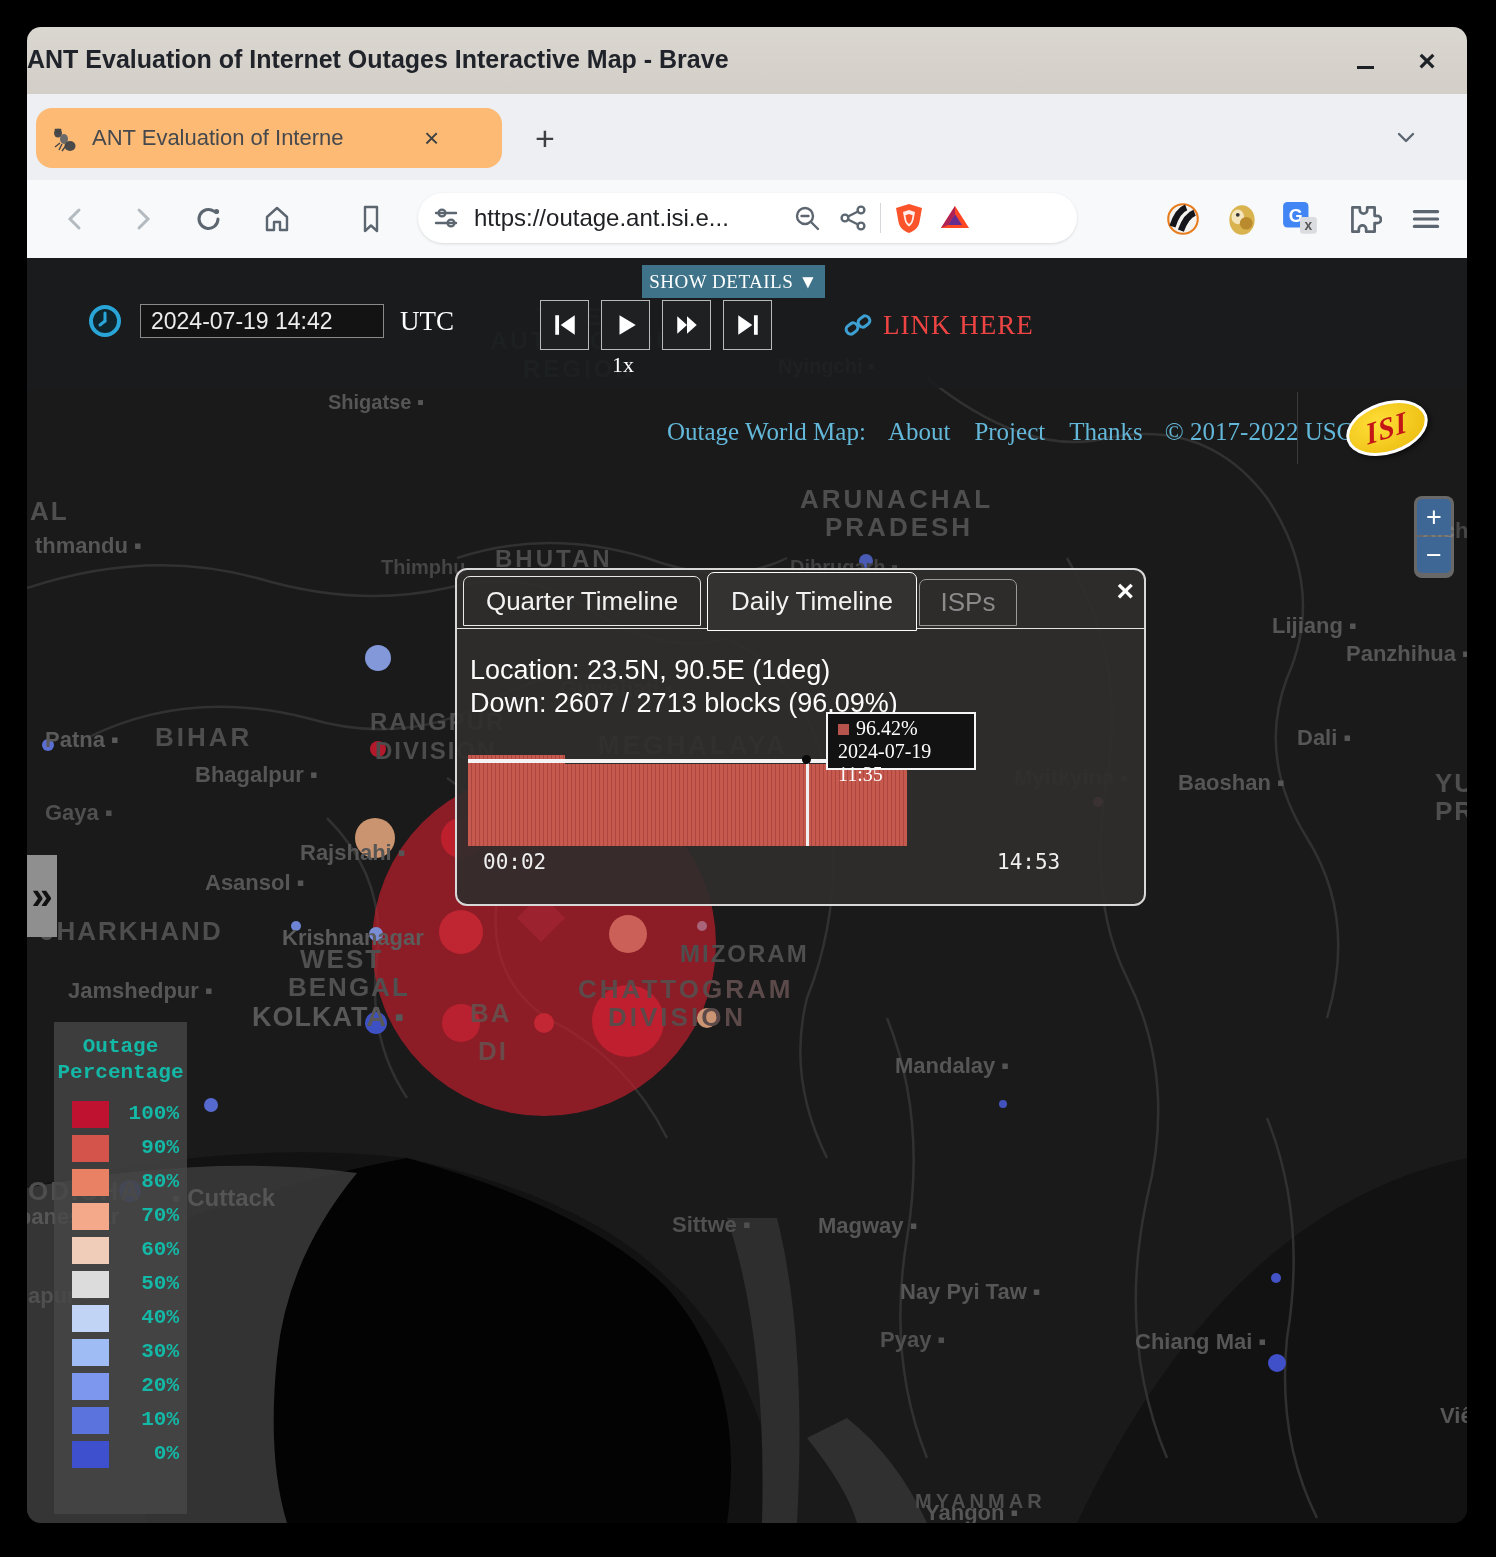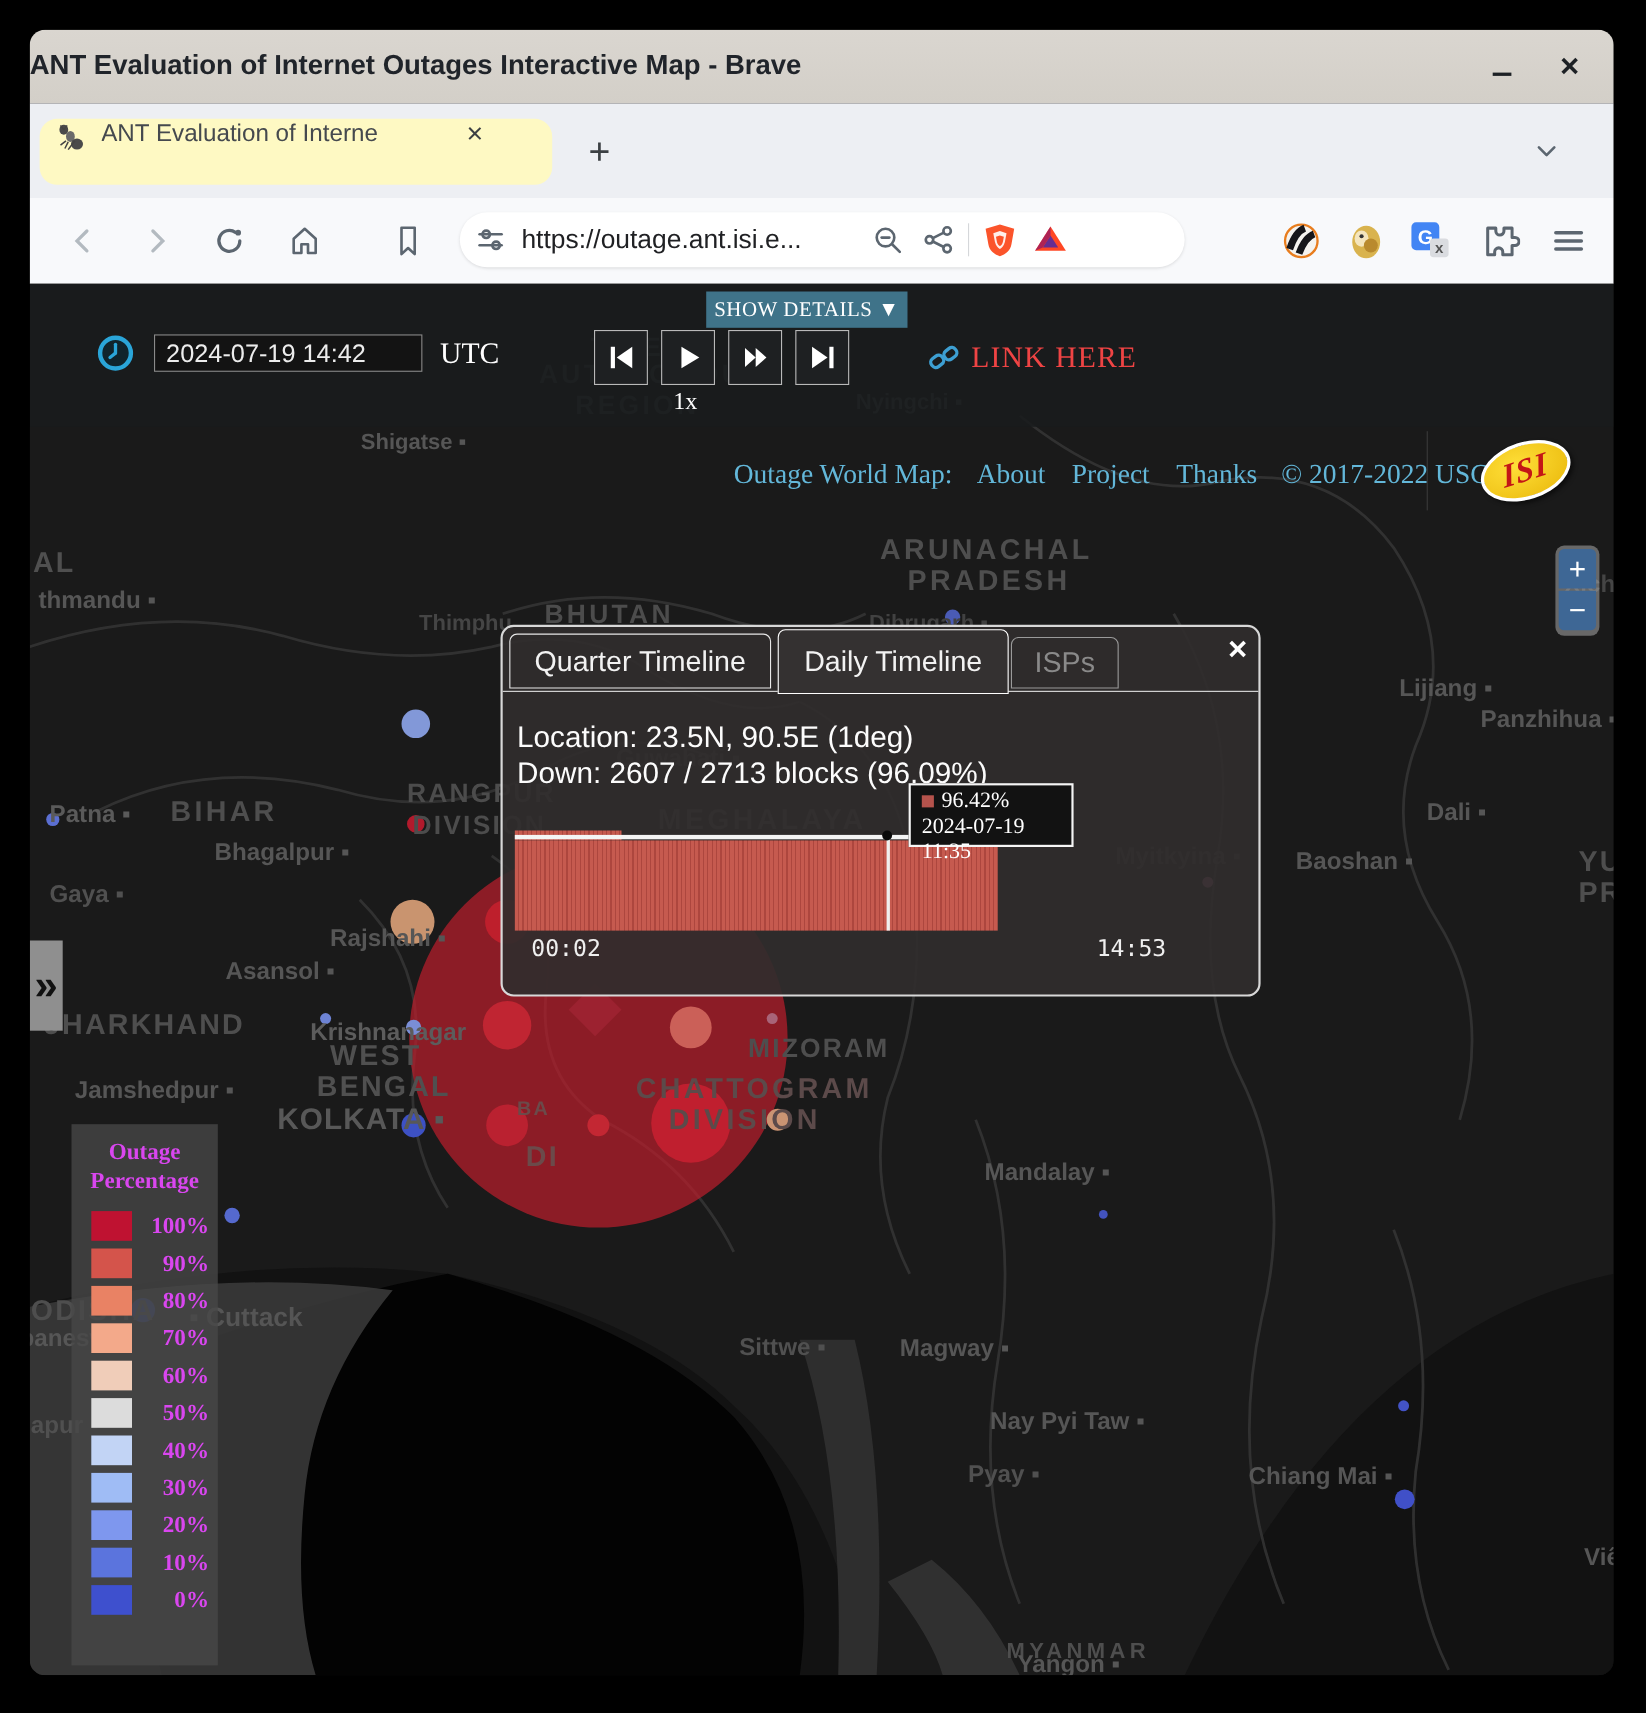--- a/index.html
+++ b/index.html
@@ -7,21 +7,21 @@
   .window{position:absolute;left:27px;top:27px;width:1440px;height:1496px;border-radius:14px;overflow:hidden;background:#101010;}
   
   .titlebar{position:absolute;left:0;top:0;width:100%;height:67px;background:linear-gradient(#dad6d0,#d3cfc8);}
   .win-title{position:absolute;left:0;right:0;top:18px;font-size:25px;font-weight:bold;color:#20242a;}
   .win-btn{position:absolute;top:14px;width:40px;height:40px;display:flex;align-items:center;justify-content:center;color:#1d2125;cursor:pointer;}
   .win-min{right:82px;}
   .win-min .bar{width:17px;height:3px;background:#1d2125;margin-top:12px;}
   .win-close{right:20px;font-size:30px;font-weight:bold;}
   
   .tabstrip{position:absolute;left:0;top:67px;width:100%;height:86px;background:#edeff3;}
-  .tab{position:absolute;left:9px;top:14px;width:466px;height:60px;background:#fef9c3;border-radius:16px;display:flex;padding:0 14px;box-sizing:border-box;}
+  .tab{position:absolute;left:9px;top:14px;width:466px;height:60px;background:#fdba74;border-radius:16px;display:flex;align-items:center;padding:0 14px;box-sizing:border-box;}
   .tab-fav{width:30px;height:30px;flex:0 0 30px;}
   .tab-title{margin-left:12px;font-size:22px;color:#45494e;white-space:nowrap;overflow:hidden;width:330px;-webkit-mask-image:linear-gradient(90deg,#000 78%,transparent);mask-image:linear-gradient(90deg,#000 78%,transparent);}
   .tab-close{margin-left:2px;font-size:26px;color:#3c4043;line-height:1;cursor:pointer;}
   .newtab{position:absolute;left:500px;top:26px;width:36px;height:36px;font-size:34px;color:#3c4043;display:flex;align-items:center;justify-content:center;font-weight:300;}
   .tabs-chevron{position:absolute;right:48px;top:30px;}
   
   .toolbar{position:absolute;left:0;top:153px;width:100%;height:78px;background:#f8f9fb;}
   .nav-ic{position:absolute;top:22px;width:34px;height:34px;display:flex;align-items:center;justify-content:center;}
   .urlbar{position:absolute;left:391px;top:13px;width:659px;height:50px;background:#fff;border-radius:26px;box-shadow:0 1px 3px rgba(0,0,0,.12);display:flex;align-items:center;padding:0 14px;box-sizing:border-box;}
   .url-text{font-size:24px;color:#202124;margin-left:14px;width:318px;white-space:nowrap;overflow:hidden;}
@@ -53,21 +53,21 @@
   .isi-ell{position:absolute;left:6px;top:6px;width:78px;height:46px;background:radial-gradient(ellipse at 40% 35%,#ffdf38,#e9b70a);border:3px solid #fff;border-radius:50%;transform:rotate(-18deg);box-shadow:2px 3px 4px rgba(0,0,0,.5);display:flex;align-items:center;justify-content:center;}
   .isi-ell b{font-family:"Liberation Serif",serif;font-style:italic;font-size:30px;color:#c41616;transform:skewX(-8deg);letter-spacing:1px;}
   
   .zoomctl{position:absolute;left:1387px;top:238px;width:40px;height:82px;background:rgba(170,170,170,.55);border-radius:8px;padding:3px;box-sizing:border-box;z-index:12;}
   .zbtn{width:34px;height:36px;background:#3e6795;color:#fff;font-size:27px;display:flex;align-items:center;justify-content:center;cursor:pointer;}
   .zbtn.plus{border-radius:5px 5px 0 0;margin-bottom:2px;}
   .zbtn.minus{border-radius:0 0 5px 5px;}
   
   .side-handle{position:absolute;left:0;top:597px;width:30px;height:82px;background:#8f8f8f;display:flex;align-items:center;justify-content:center;z-index:12;color:#111;font-size:38px;font-weight:bold;cursor:pointer;}
   
-  .legend{position:absolute;left:38px;top:764px;width:133px;height:492px;background:rgba(72,72,72,.78);z-index:12;font-family:Liberation Serif, serif;color:#d946ef;}
+  .legend{position:absolute;left:27px;top:764px;width:133px;height:492px;background:rgba(72,72,72,.78);z-index:12;font-family:Liberation Mono, monospace;color:#14b8a6;}
   .legend-title{text-align:center;font-weight:bold;font-size:21px;line-height:26px;padding-top:12px;}
   .lg-row{position:relative;height:34px;}
   .lg-sw{position:absolute;left:18px;top:3px;width:37px;height:27px;}
   .lg-lb{position:absolute;right:8px;top:4px;font-weight:bold;font-size:21px;}
   .lg-rows{margin-top:12px;}
   
   .panel{position:absolute;left:428px;top:310px;width:691px;height:338px;background:rgba(48,45,45,0.92);border:2px solid #d8d8d8;border-radius:12px;z-index:20;box-sizing:border-box;}
   .ptab{position:absolute;background:rgba(48,45,45,0.2);border:1px solid #e8e8e8;border-radius:7px 7px 0 0;display:flex;align-items:center;justify-content:center;font-size:26px;color:#f2f2f2;cursor:pointer;}
   .ptab.q{left:6px;top:6px;width:236px;height:48px;}
   .ptab.d{left:250px;top:2px;width:208px;height:57px;border-color:#fff;background:#343131;z-index:2;}
@@ -275,21 +275,21 @@
         <div class="map-label" style="left: 13px; top: 658px; font-size: 26px; color: rgb(78, 78, 78); letter-spacing: 2px;">JHARKHAND</div>
         <div class="map-label" style="left: 178px; top: 612px; font-size: 22px; color: rgb(86, 86, 86);">Asansol ▪</div>
         <div class="map-label" style="left: 255px; top: 667px; font-size: 22px; color: rgb(92, 92, 92);">Krishnanagar</div>
         <div class="map-label" style="left: 273px; top: 686px; font-size: 26px; color: rgb(80, 80, 80); letter-spacing: 2px;">WEST</div>
         <div class="map-label" style="left: 261px; top: 714px; font-size: 26px; color: rgb(80, 80, 80); letter-spacing: 2px;">BENGAL</div>
         <div class="map-label" style="left: 225px; top: 744px; font-size: 27px; color: rgb(88, 88, 88); letter-spacing: 1px;">KOLKATA ▪</div>
         <div class="map-label" style="left: 41px; top: 720px; font-size: 22px; color: rgb(86, 86, 86);">Jamshedpur ▪</div>
         <div class="map-label" style="left: 653px; top: 682px; font-size: 24px; color: rgb(78, 78, 78); letter-spacing: 2px;">MIZORAM</div>
         <div class="map-label" style="left: 551px; top: 716px; font-size: 26px; color: rgb(92, 74, 74); letter-spacing: 3px;">CHATTOGRAM</div>
         <div class="map-label" style="left: 581px; top: 744px; font-size: 26px; color: rgb(92, 74, 74); letter-spacing: 3px;">DIVISION</div>
-        <div class="map-label" style="left: 443px; top: 740px; font-size: 18px; color: rgb(107, 74, 74); letter-spacing: 2px;">BA</div>
+        <div class="map-label" style="left: 443px; top: 740px; font-size: 26px; color: rgb(107, 74, 74); letter-spacing: 2px;">BA</div>
         <div class="map-label" style="left: 451px; top: 778px; font-size: 26px; color: rgb(107, 74, 74); letter-spacing: 2px;">DI</div>
         <div class="map-label" style="left: 273px; top: 582px; font-size: 22px; color: rgb(86, 86, 86);">Rajshahi ▪</div>
         <div class="map-label" style="left: 145px; top: 926px; font-size: 24px; color: rgb(85, 85, 85);">▪ Cuttack</div>
         <div class="map-label" style="left: 1px; top: 918px; font-size: 26px; color: rgb(78, 78, 78); letter-spacing: 2px;">ODISHA</div>
         <div class="map-label" style="left: -52px; top: 946px; font-size: 22px; color: rgb(86, 86, 86);">Bhubaneswar</div>
         <div class="map-label" style="left: 1px; top: 1025px; font-size: 22px; color: rgb(80, 80, 80);">apur ▪</div>
         <div class="map-label" style="left: 868px; top: 795px; font-size: 22px; color: rgb(86, 86, 86);">Mandalay ▪</div>
         <div class="map-label" style="left: 791px; top: 955px; font-size: 22px; color: rgb(86, 86, 86);">Magway ▪</div>
         <div class="map-label" style="left: 873px; top: 989px; font-size: 22px; color: rgb(86, 86, 86); margin-top: 32px;">Nay Pyi Taw ▪</div>
         <div class="map-label" style="left: 645px; top: 954px; font-size: 22px; color: rgb(80, 80, 80);">Sittwe ▪</div>

